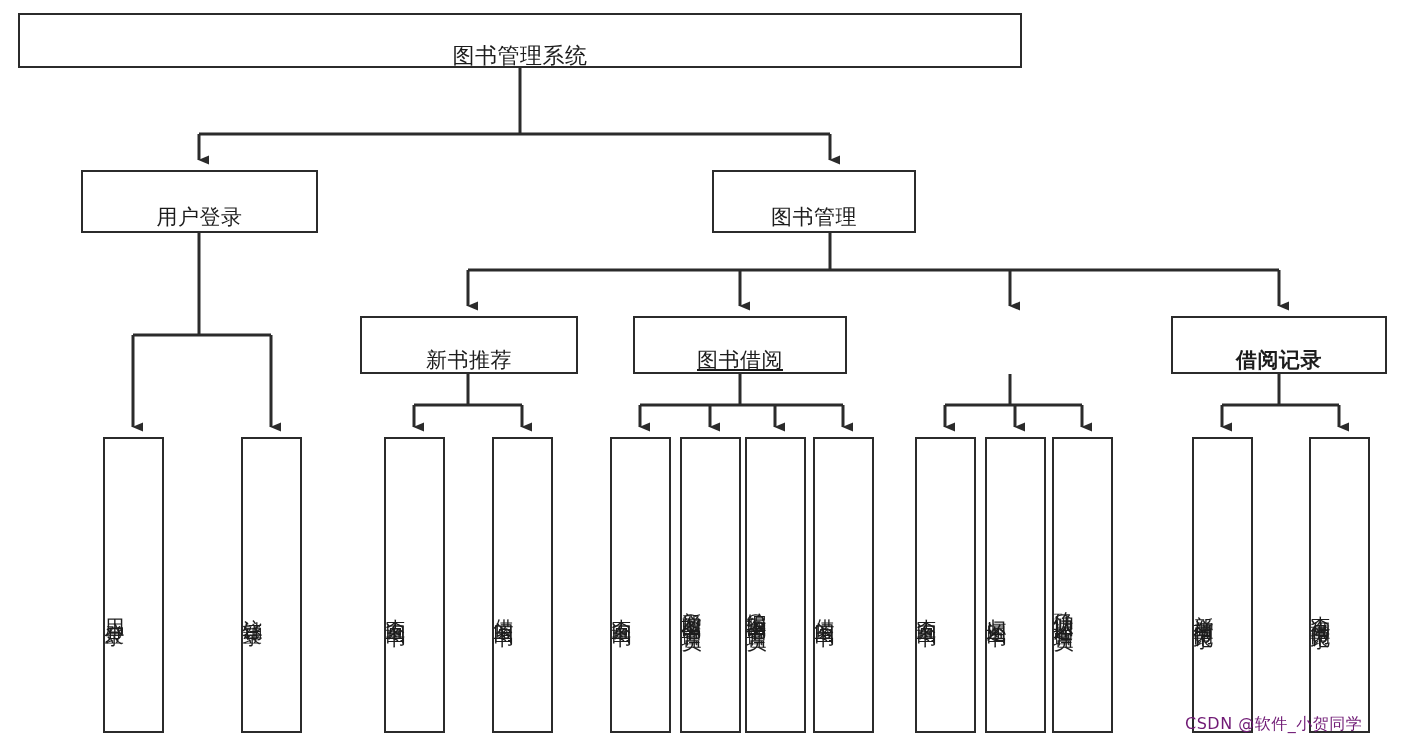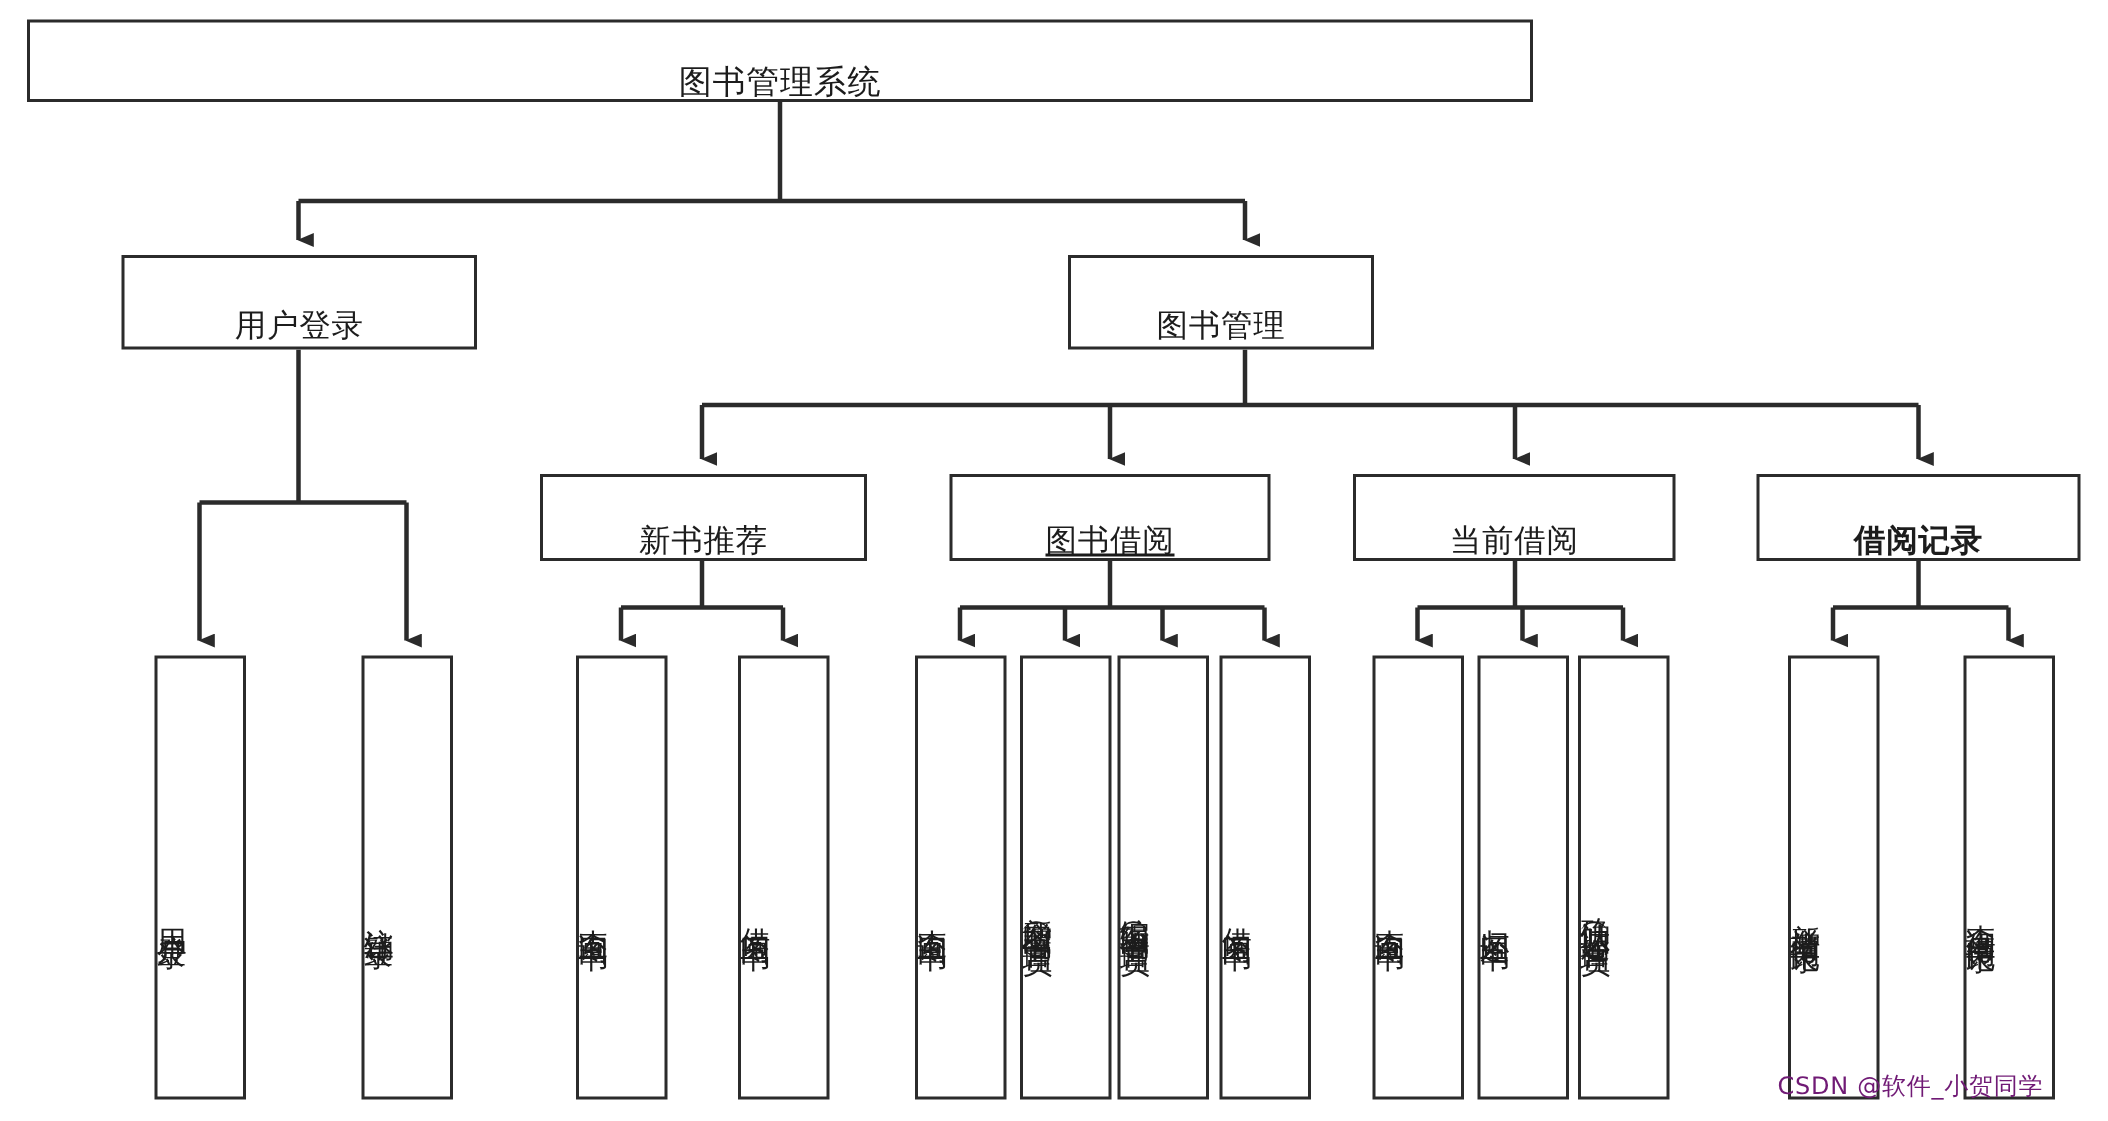--- a/index.html
+++ b/index.html
@@ -140,23 +140,20 @@
   </div>
 
   <div class="node" style="left:360px; top:316px; width:218px; height:58px;">
     <span class="label">新书推荐</span>
   </div>
 
   <div class="node" style="left:633px; top:316px; width:214px; height:58px;text-decoration:underline;">
     <span class="label">图书借阅</span>
   </div>
 
-  <div class="node" style="left:902px; top:316px; width:215px; height:58px;">
-    <span class="label">当前借阅</span>
-  </div>
 
   <div class="node" style="left:1171px; top:316px; width:216px; height:58px;font-weight:bold;">
     <span class="label">借阅记录</span>
   </div>
 
   <div class="node vertical" style="left:103px; top:437px; width:61px; height:296px;">
     <span class="label">用户登录</span>
   </div>
 
   <div class="node vertical" style="left:241px; top:437px; width:61px; height:296px;">

